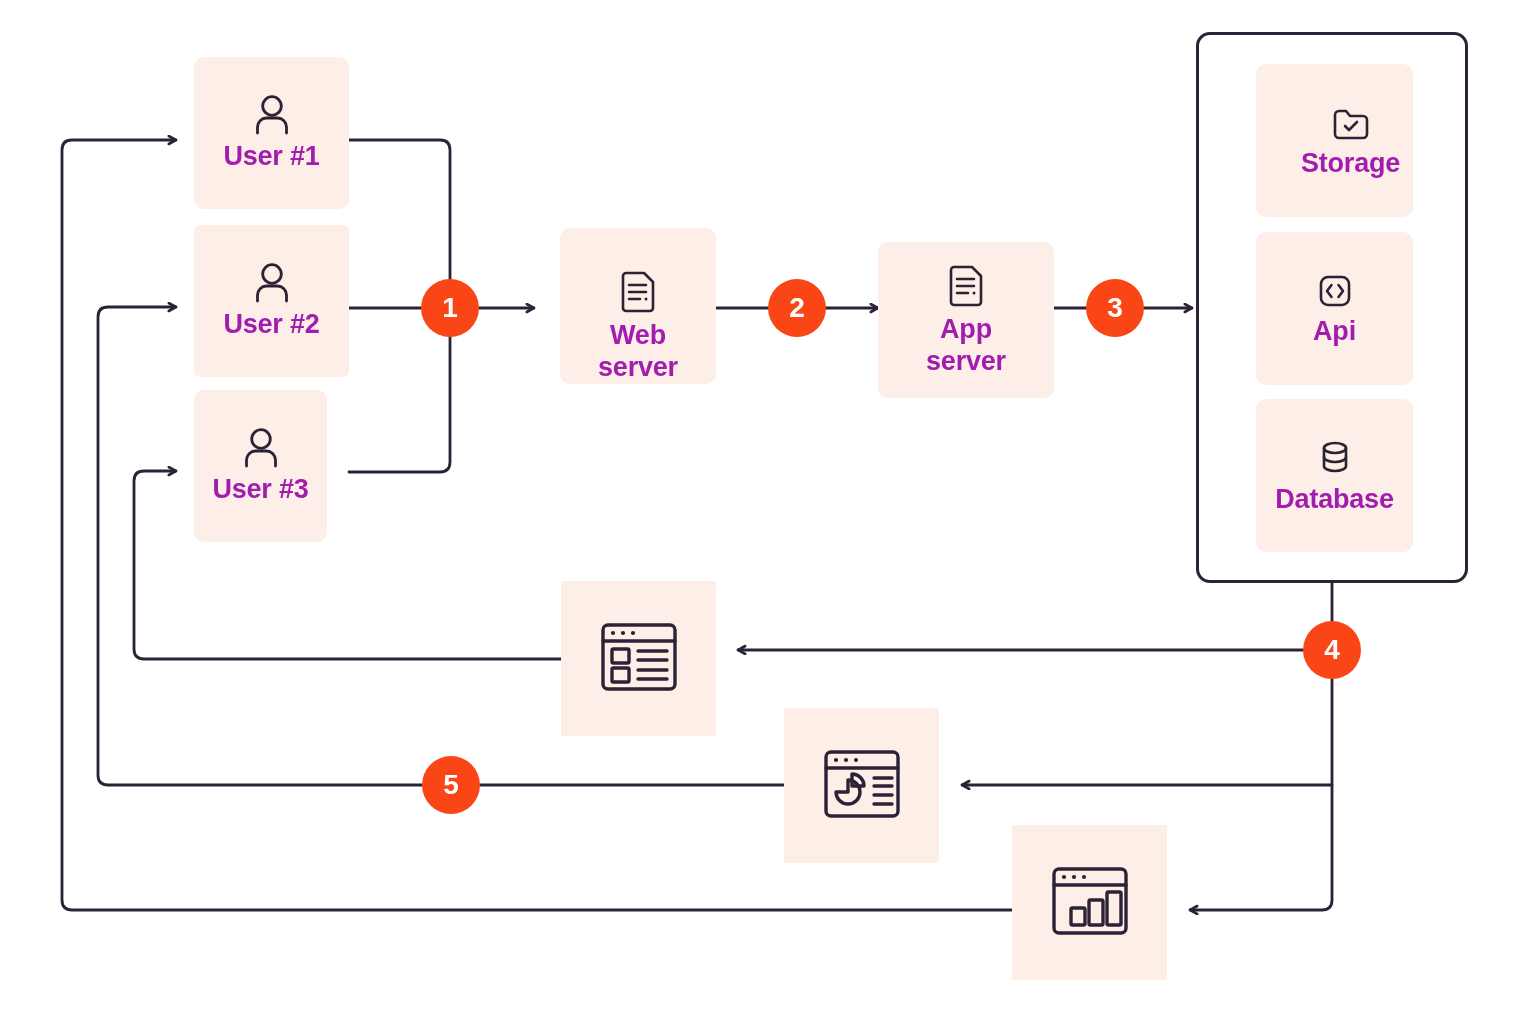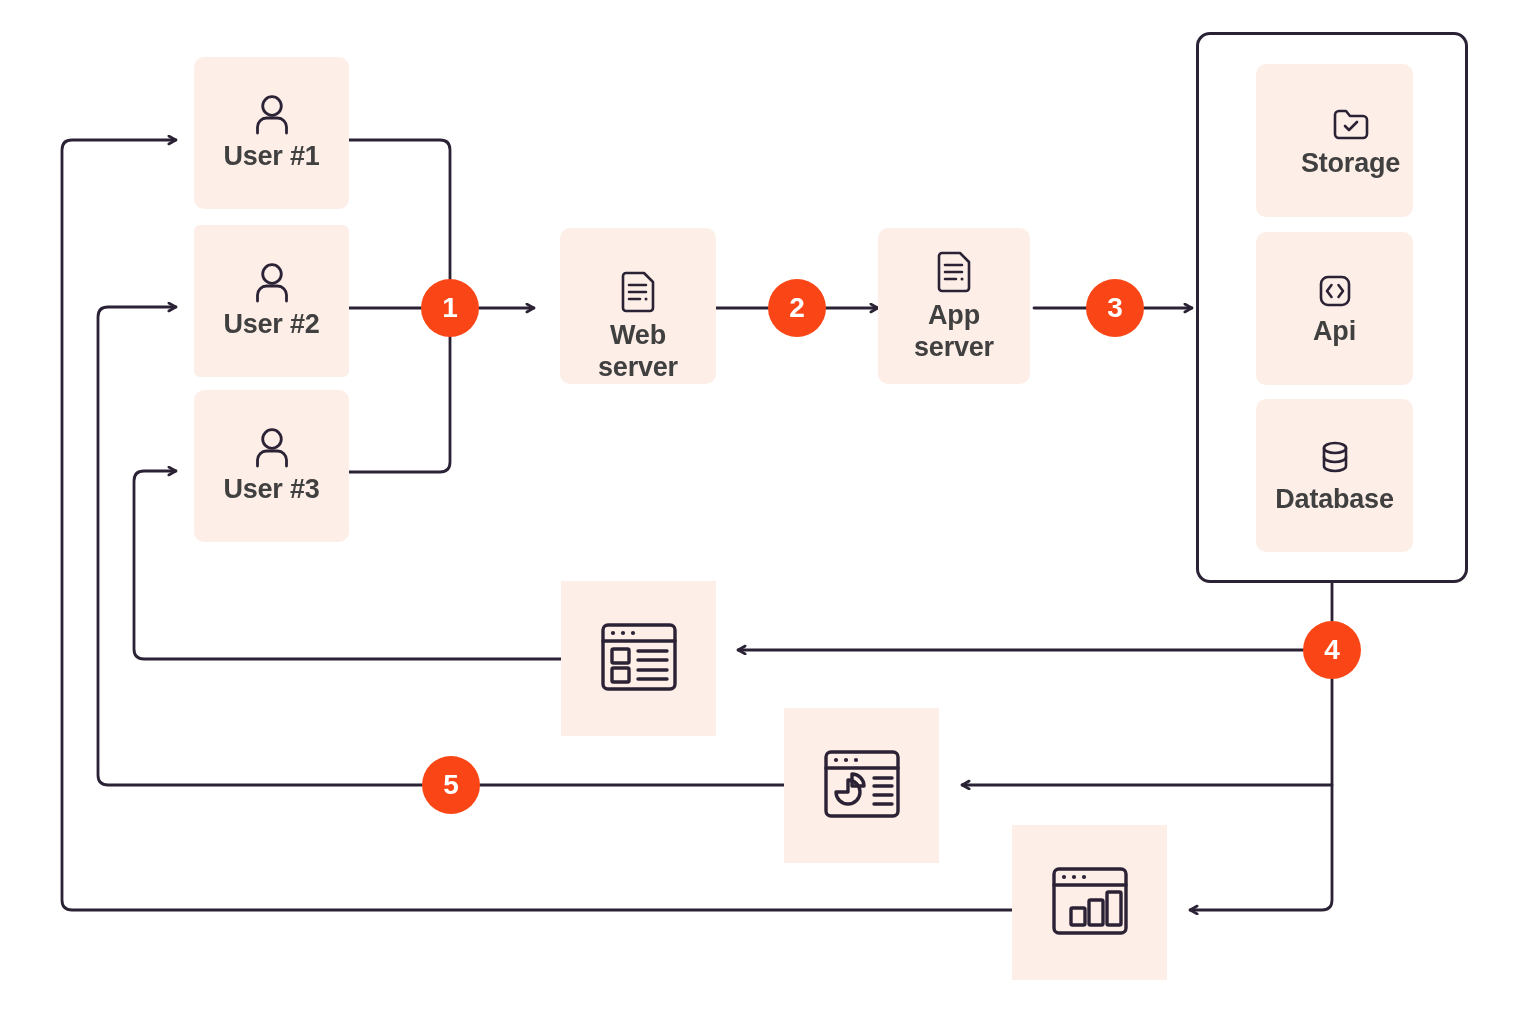--- a/index.html
+++ b/index.html
@@ -4,21 +4,21 @@
 <style>
   html,body{margin:0;padding:0;background:#ffffff;}
   body{width:1536px;height:1028px;overflow:hidden;
        font-family:"Liberation Sans","DejaVu Sans",sans-serif;}
   #stage{position:relative;width:1536px;height:1028px;background:#fff;}
   #wires{position:absolute;left:0;top:0;width:1536px;height:1028px;}
 
   .node{position:absolute;background:#FDEEE7;border-radius:10px;
         display:flex;flex-direction:column;align-items:center;
         justify-content:center;box-sizing:border-box;}
-  .node .lbl{color:#404040;font-weight:bold;font-size:27px;
+  .node .lbl{color:#a21caf;font-weight:bold;font-size:27px;
              line-height:1.18;text-align:center;letter-spacing:-.2px;}
   .node .ico{display:block;}
 
   .panel{position:absolute;border:3px solid #2B2235;border-radius:14px;
          background:#fff;box-sizing:border-box;}
 
   .badge{position:absolute;border-radius:50%;background:#FA4616;
          color:#fff;display:flex;align-items:center;justify-content:center;
          font-weight:bold;font-size:28px;}
 
@@ -78,21 +78,21 @@
   <div class="node" style="left:194px;top:225px;width:155px;height:152px;border-radius:6px;">
     <span class="ico">
       <svg width="46" height="44" viewBox="0 0 46 44" fill="none" stroke="#2B2235" stroke-width="2.8" stroke-linecap="round">
         <circle cx="23" cy="13" r="9.3"></circle>
         <path d="M8.5,40 V34 a9,9 0 0 1 9,-9 h11 a9,9 0 0 1 9,9 V40"></path>
       </svg>
     </span>
     <span class="lbl">User #2</span>
   </div>
 
-  <div class="node" style="left:194px;top:390px;width:155px;height:152px;">
+  <div class="node" style="left:194px;top:390px;width:133px;height:152px;">
     <span class="ico">
       <svg width="46" height="44" viewBox="0 0 46 44" fill="none" stroke="#2B2235" stroke-width="2.8" stroke-linecap="round">
         <circle cx="23" cy="13" r="9.3"></circle>
         <path d="M8.5,40 V34 a9,9 0 0 1 9,-9 h11 a9,9 0 0 1 9,9 V40"></path>
       </svg>
     </span>
     <span class="lbl">User #3</span>
   </div>
 
   <div class="node" style="left:560px;top:228px;width:156px;height:156px;justify-content:flex-end;">
@@ -103,21 +103,21 @@
         <path d="M11,17 H28 M11,24 H28 M11,31 H22"></path>
         <circle cx="28" cy="31" r="1.5" fill="#2B2235" stroke="none"></circle>
       </svg>
     </span>
     <span class="lbl">
       <span>Web</span><br>
       <span>server</span>
     </span>
   </div>
 
-  <div class="node" style="left:878px;top:228px;width:152px;height:156px;">
+  <div class="node" style="left:878px;top:242px;width:176px;height:156px;">
     <span class="ico">
       <svg width="40" height="48" viewBox="0 0 40 48" fill="none" stroke="#2B2235" stroke-width="2.6" stroke-linecap="round" stroke-linejoin="round">
         <path d="M5,8 a3,3 0 0 1 3,-3 h18 l9,9 v26 a3,3 0 0 1 -3,3 H8
                  a3,3 0 0 1 -3,-3 Z"></path>
         <path d="M11,17 H28 M11,24 H28 M11,31 H22"></path>
         <circle cx="28" cy="31" r="1.5" fill="#2B2235" stroke="none"></circle>
       </svg>
     </span>
     <span class="lbl">
       <span>App</span><br>

